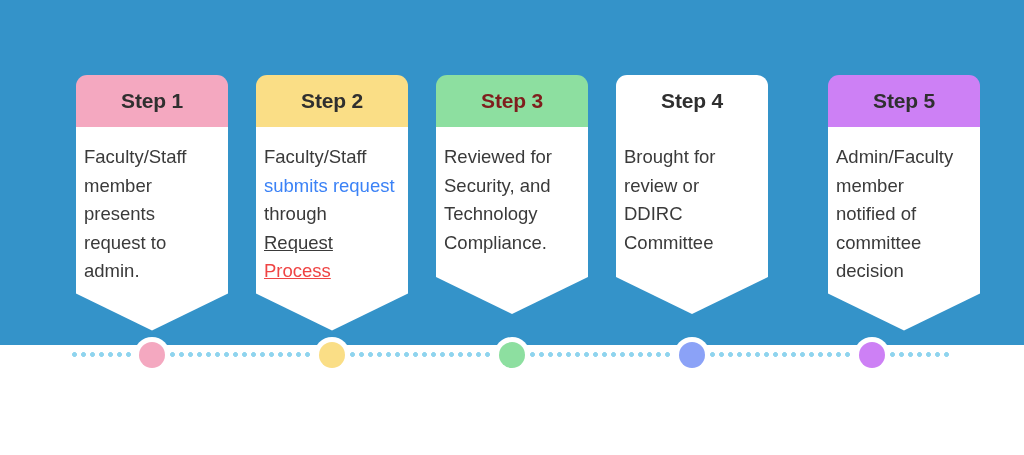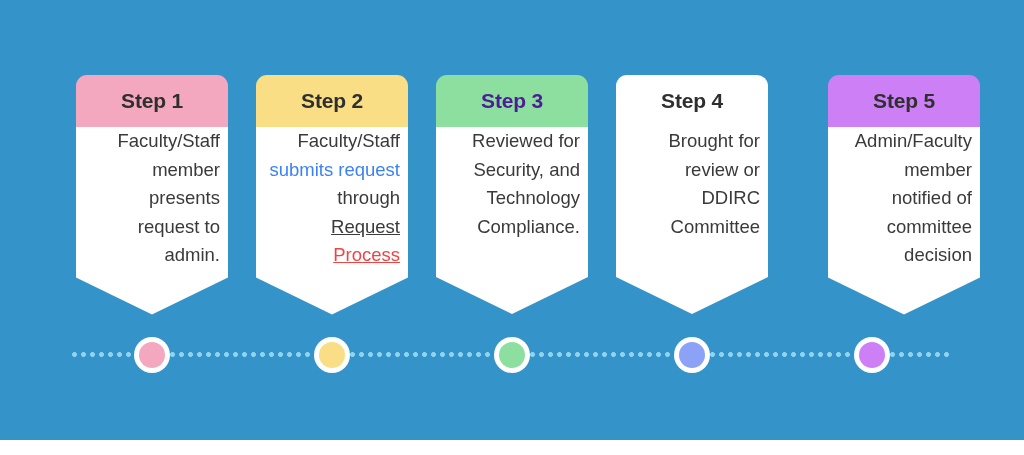--- a/index.html
+++ b/index.html
@@ -8,21 +8,21 @@
   }
   body {
     width: 1024px;
     height: 455px;
     overflow: hidden;
     font-family: "Liberation Sans", sans-serif;
   }
   #infographic {
     position: relative;
     width: 1024px;
-    height: 440px;
+    height: 345px;
     background: #3493c9;
   }
 
   
   #timeline {
     position: absolute;
     left: 0;
     top: 351px;
     width: 1024px;
     height: 8px;
@@ -70,23 +70,23 @@
   }
   .card-head-label {
     font-size: 21px;
     font-weight: bold;
     color: #2f2f2f;
     letter-spacing: -0.2px;
   }
   .card-body {
     background: #ffffff;
     min-height: 146px;
-    padding: 0 8px 4px 8px;
+    padding: 16px 8px 4px 8px;
     box-sizing: border-box;
-    text-align: right;
+    text-align: left;
   }
   .card-body-text {
     font-size: 18.5px;
     line-height: 28.5px;
     color: #3a3a3a;
     font-weight: 300;
     display: block;
   }
   .card-body-text .lnk {
     text-decoration: underline;
@@ -136,21 +136,21 @@
           <span class="card-body-text" style="color: rgb(58, 58, 58);">Faculty/Staff</span>
           <span class="card-body-text" style="color: #3b82f6;">submits request</span>
           <span class="card-body-text" style="color: rgb(58, 58, 58);">through</span>
           <span class="card-body-text" style="color: rgb(58, 58, 58);"><span class="lnk">Request</span></span>
           <span class="card-body-text" style="color: #ef4444;"><span class="lnk">Process</span></span>
         </div>
         <div class="card-tip" style="background: rgb(255, 255, 255);"></div>
       </div>
       <div class="card tall" style="left: 436px;">
         <div class="card-head" style="background: rgb(141, 223, 160);">
-          <span class="card-head-label" style="color: #4c1d95;">Step 3</span>
+          <span class="card-head-label" style="color: #7f1d1d;">Step 3</span>
         </div>
         <div class="card-body" style="background: rgb(255, 255, 255);">
           <span class="card-body-text" style="color: rgb(58, 58, 58);">Reviewed for</span>
           <span class="card-body-text" style="color: rgb(58, 58, 58);">Security, and</span>
           <span class="card-body-text" style="color: rgb(58, 58, 58);">Technology</span>
           <span class="card-body-text" style="color: rgb(58, 58, 58);">Compliance.</span>
         </div>
         <div class="card-tip" style="background: rgb(255, 255, 255);"></div>
       </div>
       <div class="card tall" style="left: 616px;">

